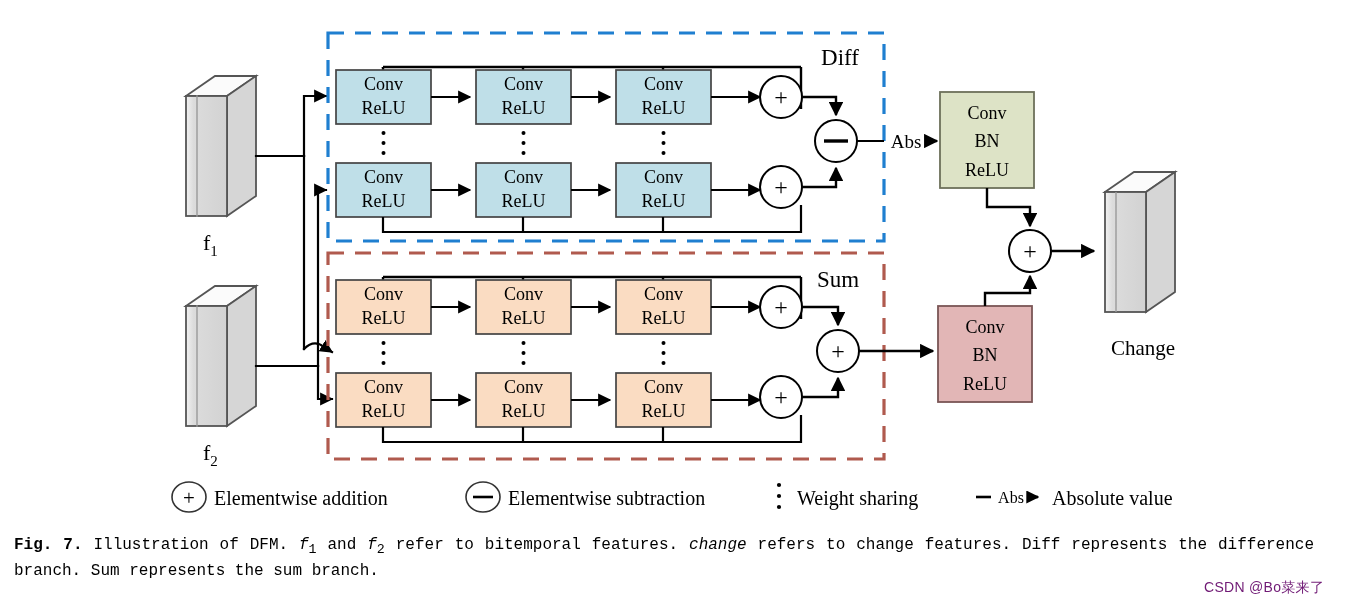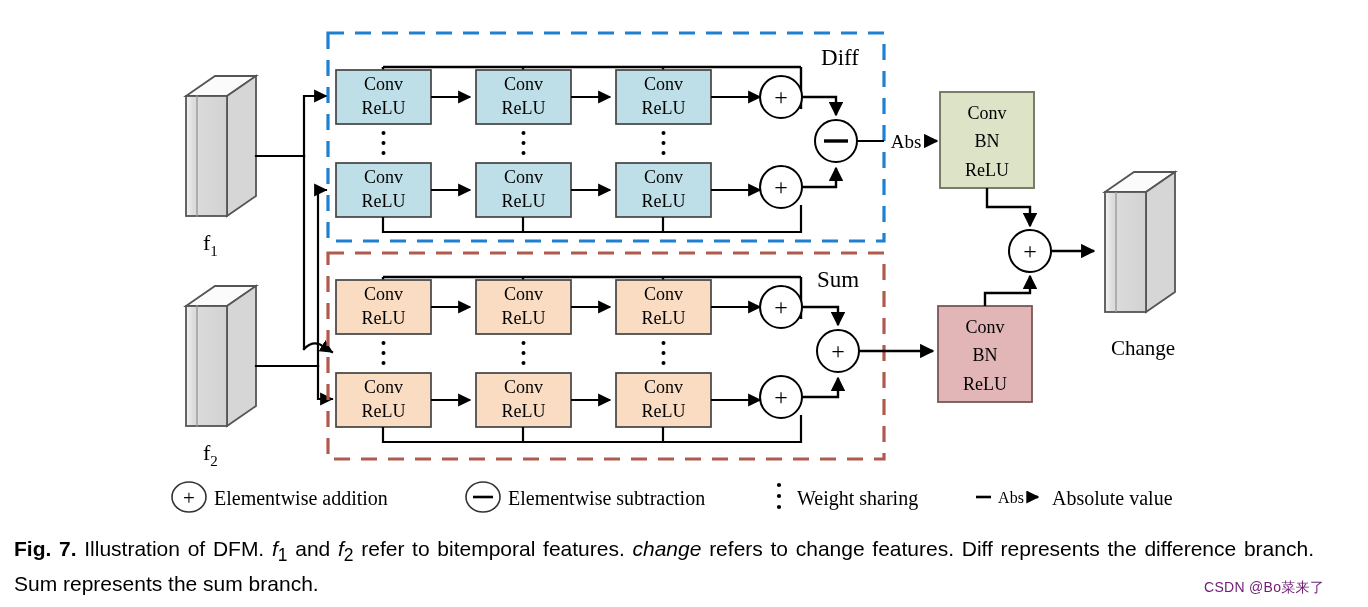--- a/index.html
+++ b/index.html
@@ -25,24 +25,24 @@
     left: 0;
     top: 0;
     width: 1368px;
     height: 607px;
   }
   .cap {
     position: absolute;
     left: 14px;
     top: 534px;
     width: 1300px;
-    font-size: 21px;
+    font-size: 16px;
     line-height: 1.45;
     text-align: justify;
-    font-family: Liberation Sans, sans-serif;
+    font-family: Liberation Mono, monospace;
   }
   .cap b { font-weight: bold; }
   .cap i { font-style: italic; }
   .watermark {
     position: absolute;
     left: 1204px;
     top: 579px;
     font-size: 14px;
     color: #701a75;
     font-family: "Liberation Sans", sans-serif;

